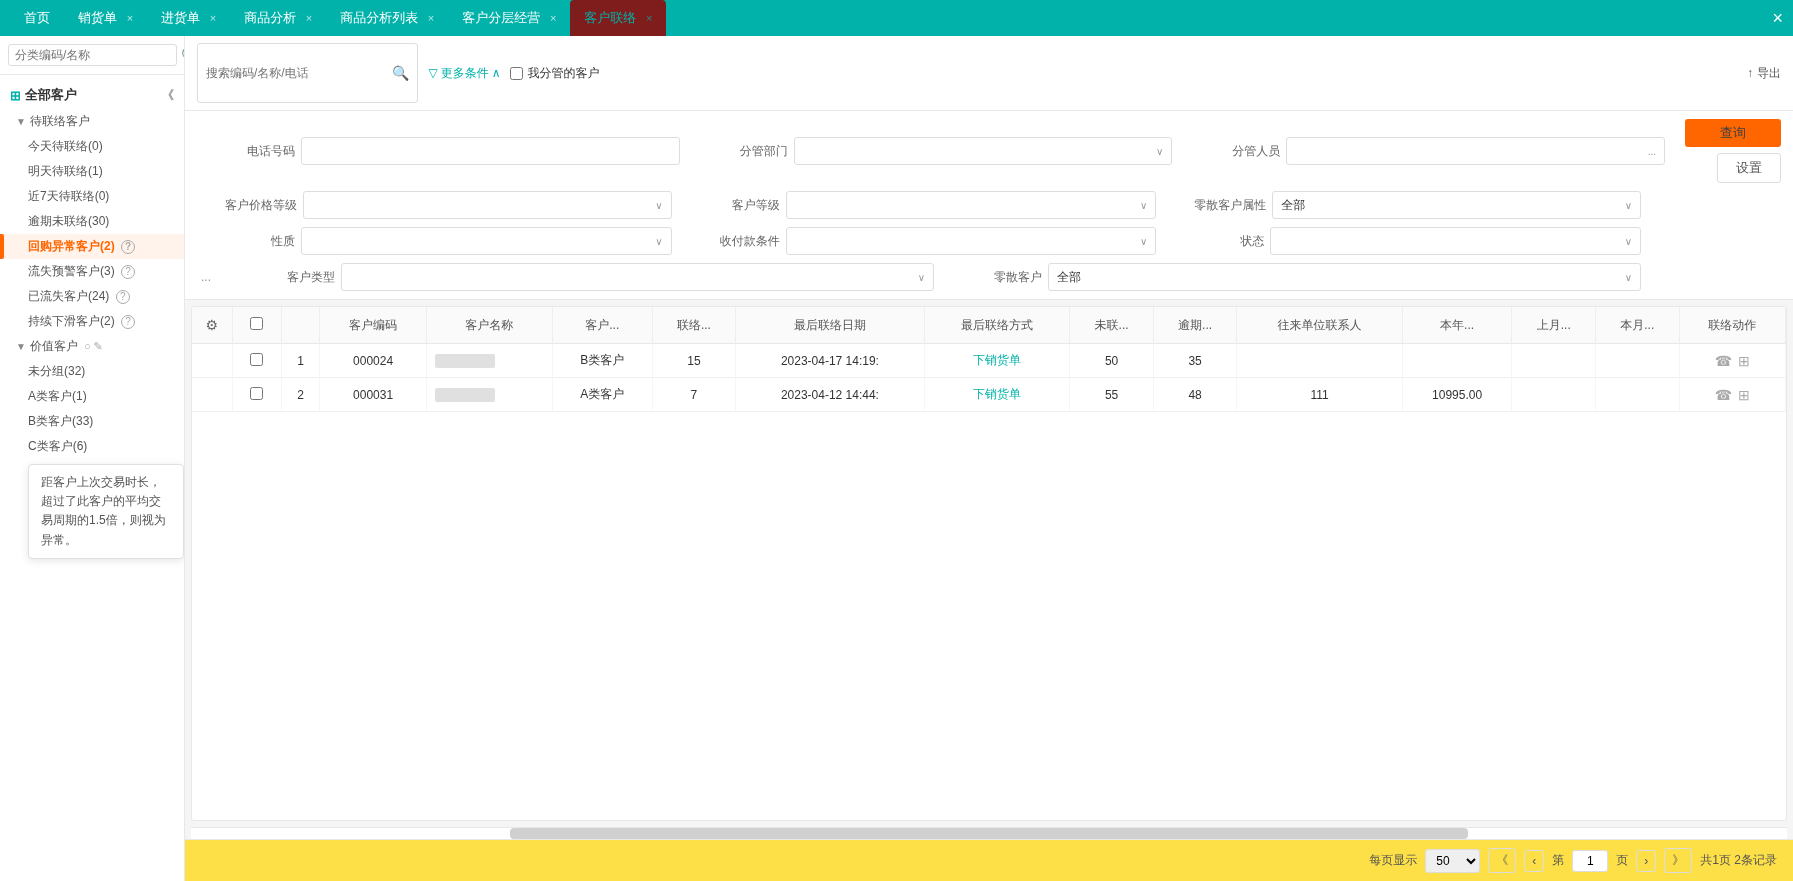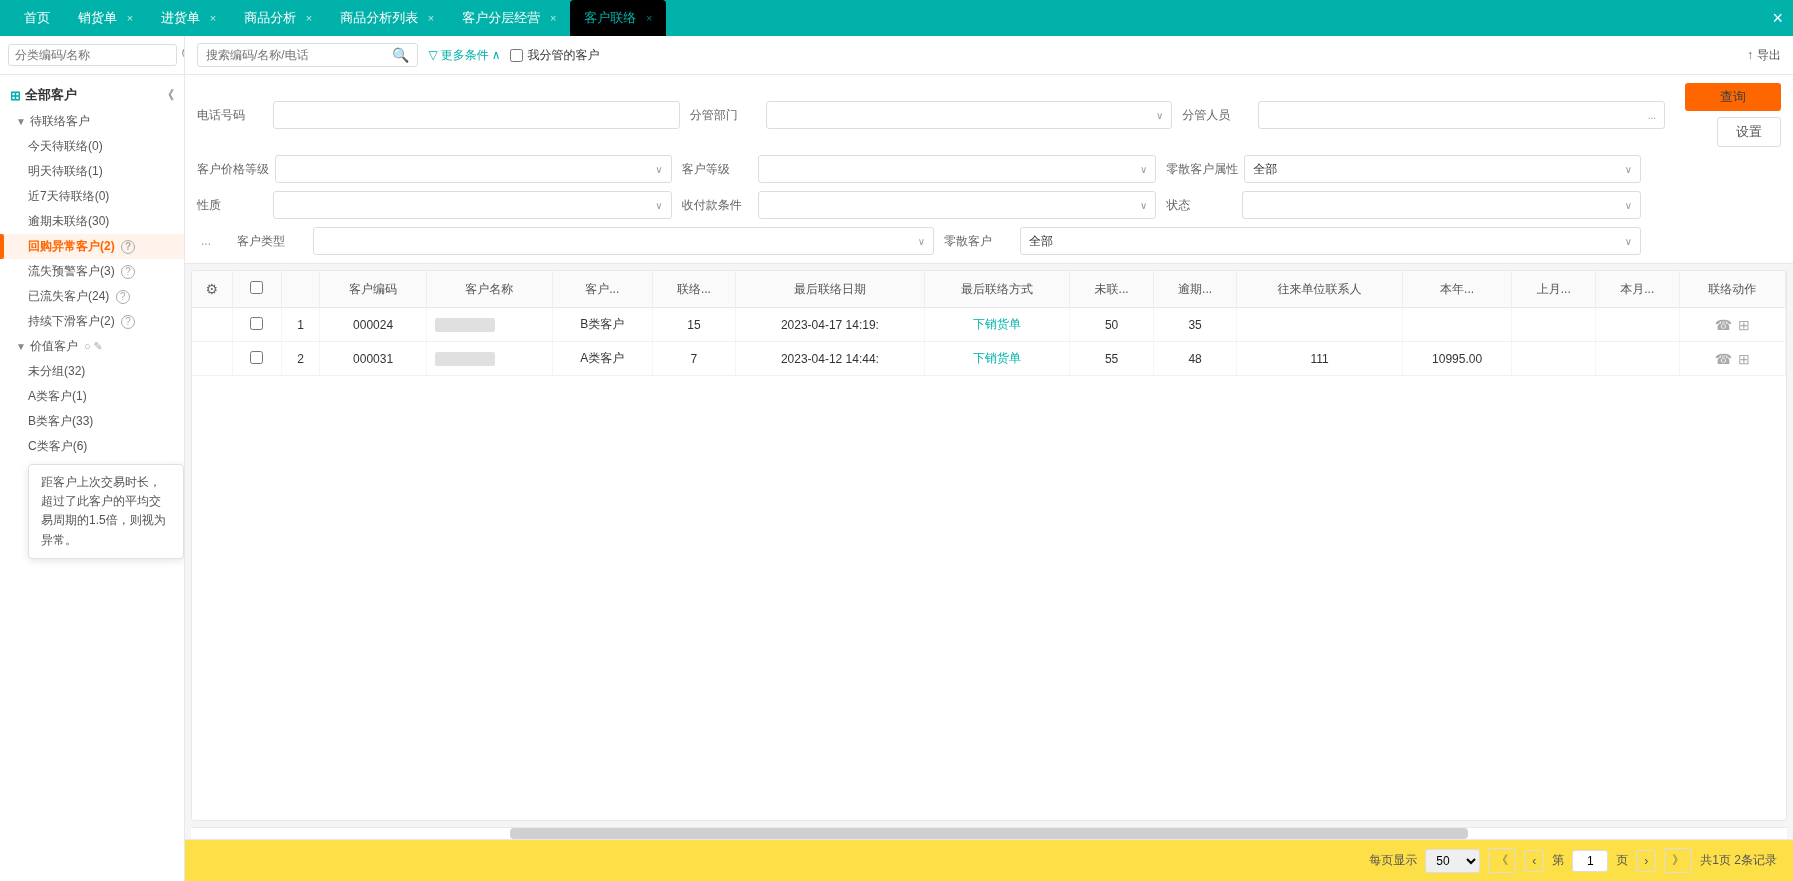--- a/index.html
+++ b/index.html
@@ -6,21 +6,21 @@
     body { font-family: "Microsoft YaHei", "PingFang SC", Arial, sans-serif; font-size: 12px; background: #f5f5f5; color: #333; width: 1793px; height: 881px; overflow: hidden; }
 
     
     .top-nav {
       display: flex; align-items: center; background: #00b2a9; height: 36px; padding: 0 10px;
       position: relative;
     }
     .top-nav .nav-item {
       color: #fff; padding: 0 14px; height: 36px; line-height: 36px; cursor: pointer; font-size: 13px; position: relative; white-space: nowrap;
     }
-    .top-nav .nav-item.active { background: #000000; color: #00b2a9; border-radius: 4px 4px 0 0; }
+    .top-nav .nav-item.active { background: #7f1d1d; color: #00b2a9; border-radius: 4px 4px 0 0; }
     .top-nav .nav-item .close-x { margin-left: 6px; font-size: 11px; opacity: 0.7; }
     .top-nav .nav-close-all { position: absolute; right: 10px; color: #fff; font-size: 18px; cursor: pointer; top: 50%; transform: translateY(-50%); }
 
     
     .main-layout { display: flex; height: calc(881px - 36px); }
 
     
     .sidebar {
       width: 185px; background: #fff; border-right: 1px solid #e8e8e8; display: flex; flex-direction: column; flex-shrink: 0; overflow: hidden;
     }
@@ -59,36 +59,36 @@
     }
 
     
     .content-area { flex: 1; display: flex; flex-direction: column; overflow: hidden; background: #f5f5f5; }
 
     
     .toolbar {
       display: flex; align-items: center; padding: 7px 12px; background: #fff; border-bottom: 1px solid #e8e8e8; gap: 10px;
     }
     .toolbar-search {
-      display: flex; align-items: center; border: 1px solid #ddd; border-radius: 3px; padding: 3px 8px; gap: 6px; background: #fff;
+      display: flex; align-items: center; border: 1px solid #ddd; border-radius: 3px; padding: 21px 8px; gap: 6px; background: #fff;
     }
     .toolbar-search input { border: none; outline: none; font-size: 12px; width: 180px; }
     .toolbar-search .search-icon { color: #999; font-size: 14px; }
     .more-conditions { display: flex; align-items: center; color: #00b2a9; cursor: pointer; gap: 3px; font-size: 12px; }
     .my-customers-check { display: flex; align-items: center; gap: 4px; font-size: 12px; cursor: pointer; }
     .my-customers-check input[type=checkbox] { cursor: pointer; }
     .export-btn { margin-left: auto; display: flex; align-items: center; gap: 4px; color: #555; cursor: pointer; font-size: 12px; }
 
     
     .filter-area {
       background: #fff; border-bottom: 1px solid #e8e8e8; padding: 8px 12px; display: flex; flex-direction: column; gap: 8px;
     }
     .filter-row { display: flex; align-items: center; gap: 10px; }
     .filter-item { display: flex; align-items: center; gap: 6px; flex: 1; min-width: 0; }
-    .filter-label { color: #666; font-size: 12px; white-space: nowrap; min-width: 70px; text-align: left; }
+    .filter-label { color: #666; font-size: 12px; white-space: nowrap; min-width: 70px; text-align: right; margin-left: 28px; }
     .filter-select {
       flex: 1; border: 1px solid #ddd; border-radius: 3px; padding: 4px 8px; font-size: 12px; color: #333; background: #fff;
       display: flex; align-items: center; justify-content: space-between; cursor: pointer; min-height: 28px;
     }
     .filter-select .arrow { color: #999; font-size: 10px; }
     .filter-input { flex: 1; border: 1px solid #ddd; border-radius: 3px; padding: 4px 8px; font-size: 12px; outline: none; min-height: 28px; }
     .filter-dotdot { color: #999; cursor: pointer; margin-left: 4px; }
 
     .filter-actions { display: flex; flex-direction: column; gap: 6px; margin-left: 10px; }
     .btn-query { background: #f60; color: #404040; border: none; border-radius: 3px; padding: 5px 18px; cursor: pointer; font-size: 13px; }

